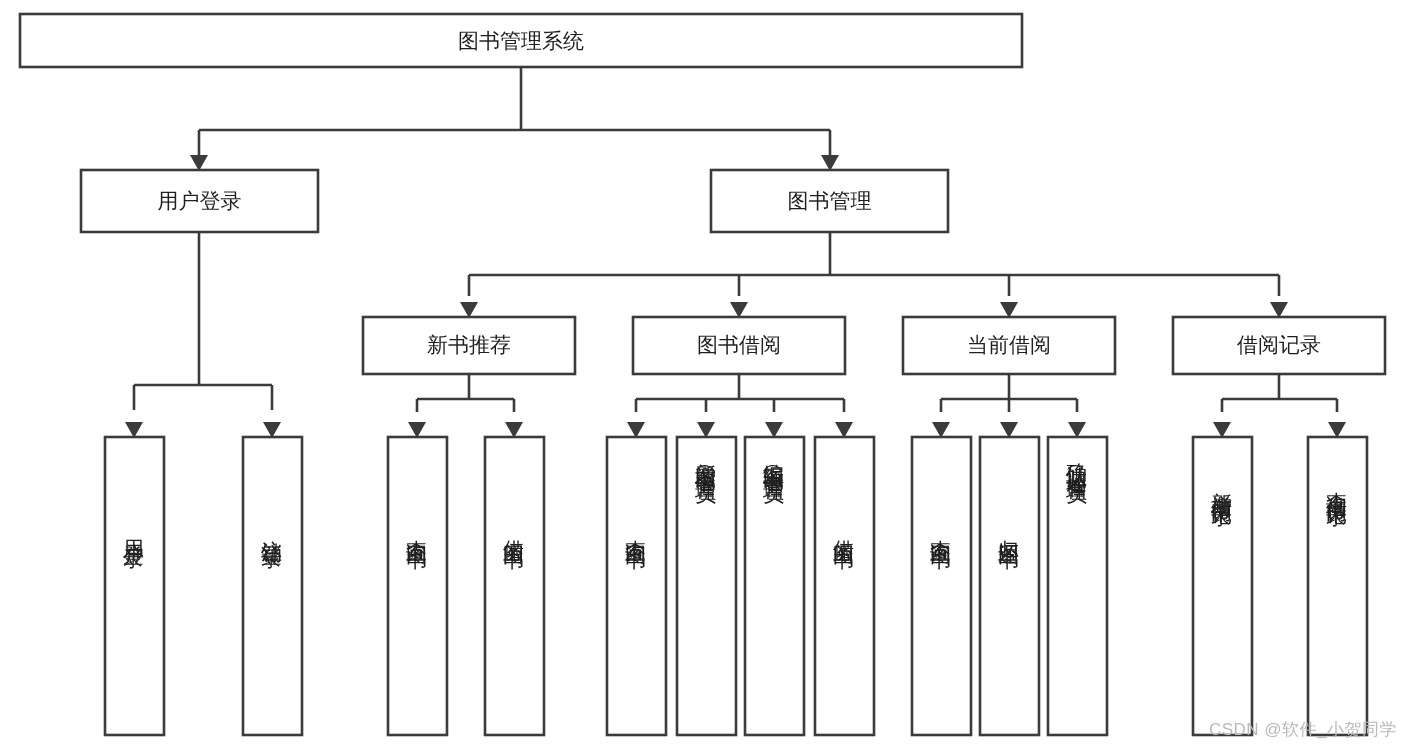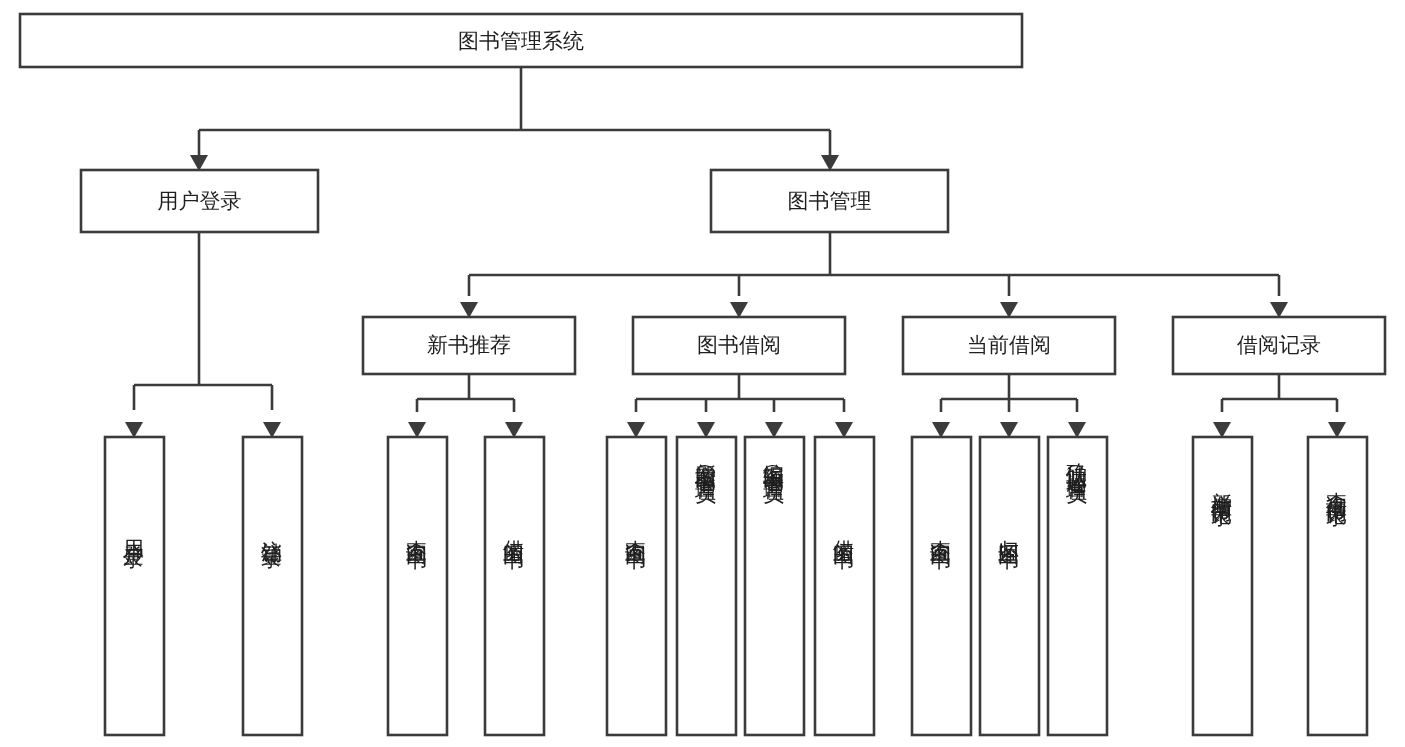--- a/index.html
+++ b/index.html
@@ -240,13 +240,14 @@
       <rect class="node-box" x="1193" y="437" width="59" height="298"></rect>
       <text class="node-label-v" x="1222" y="475" text-anchor="start">新增借阅记录</text>
     </g>
     <g>
       <rect class="node-box" x="1308" y="437" width="59" height="298"></rect>
       <text class="node-label-v" x="1337" y="475" text-anchor="start">查询借阅记录</text>
     </g>
 
   </svg>
 
+  <div class="watermark">CSDN @软件_小贺同学</div>
 </div>
 
 </body></html>

